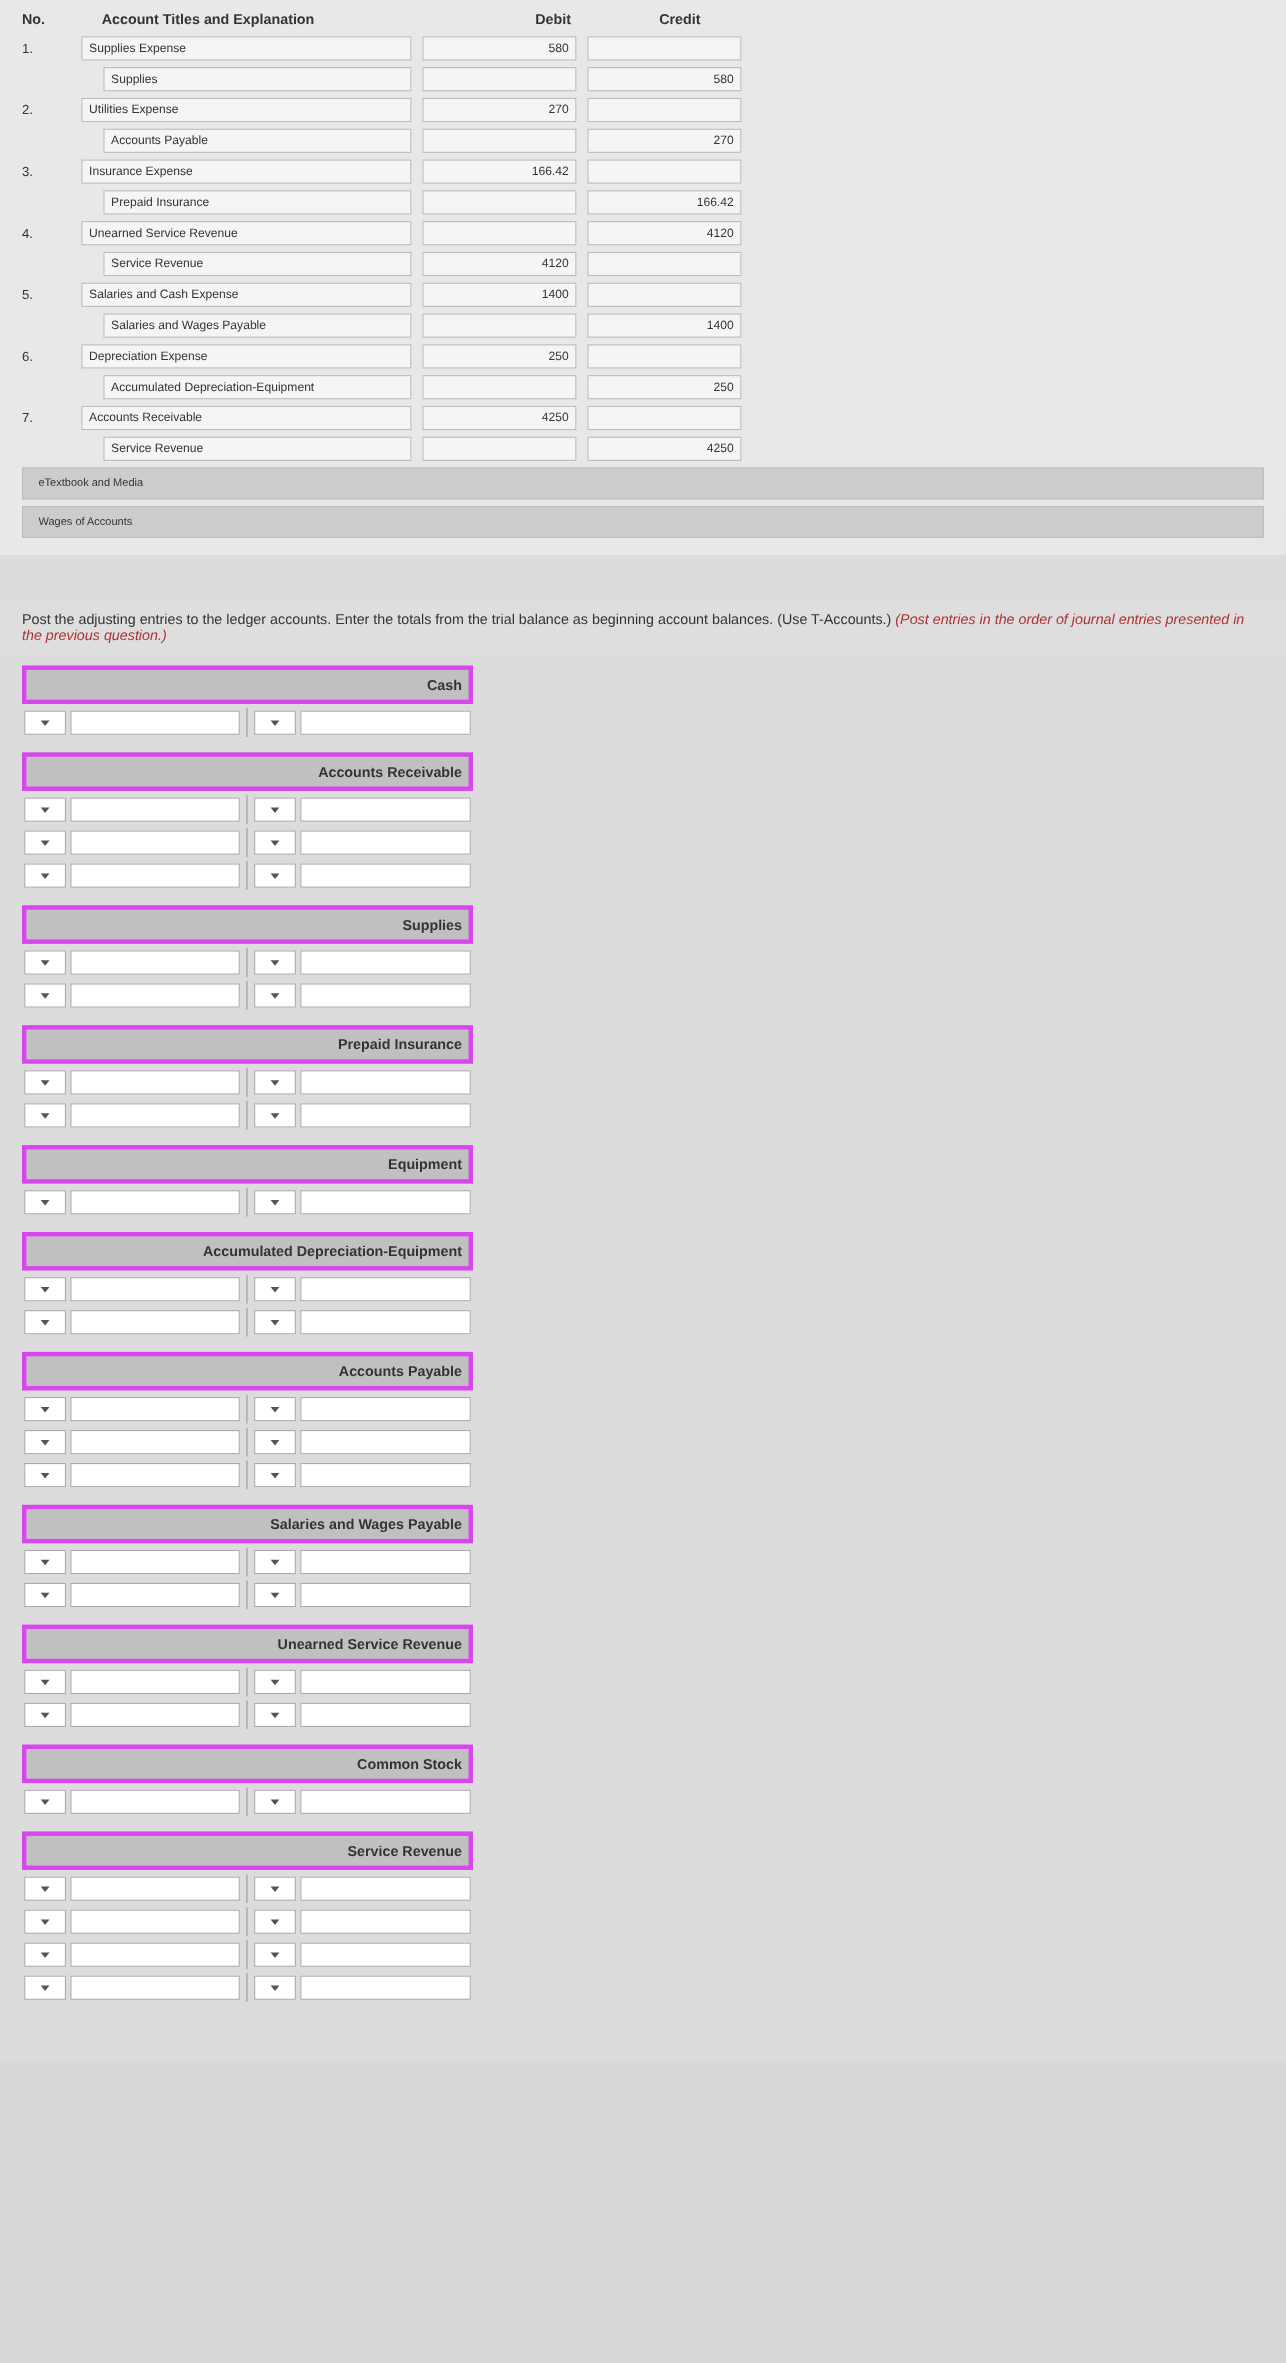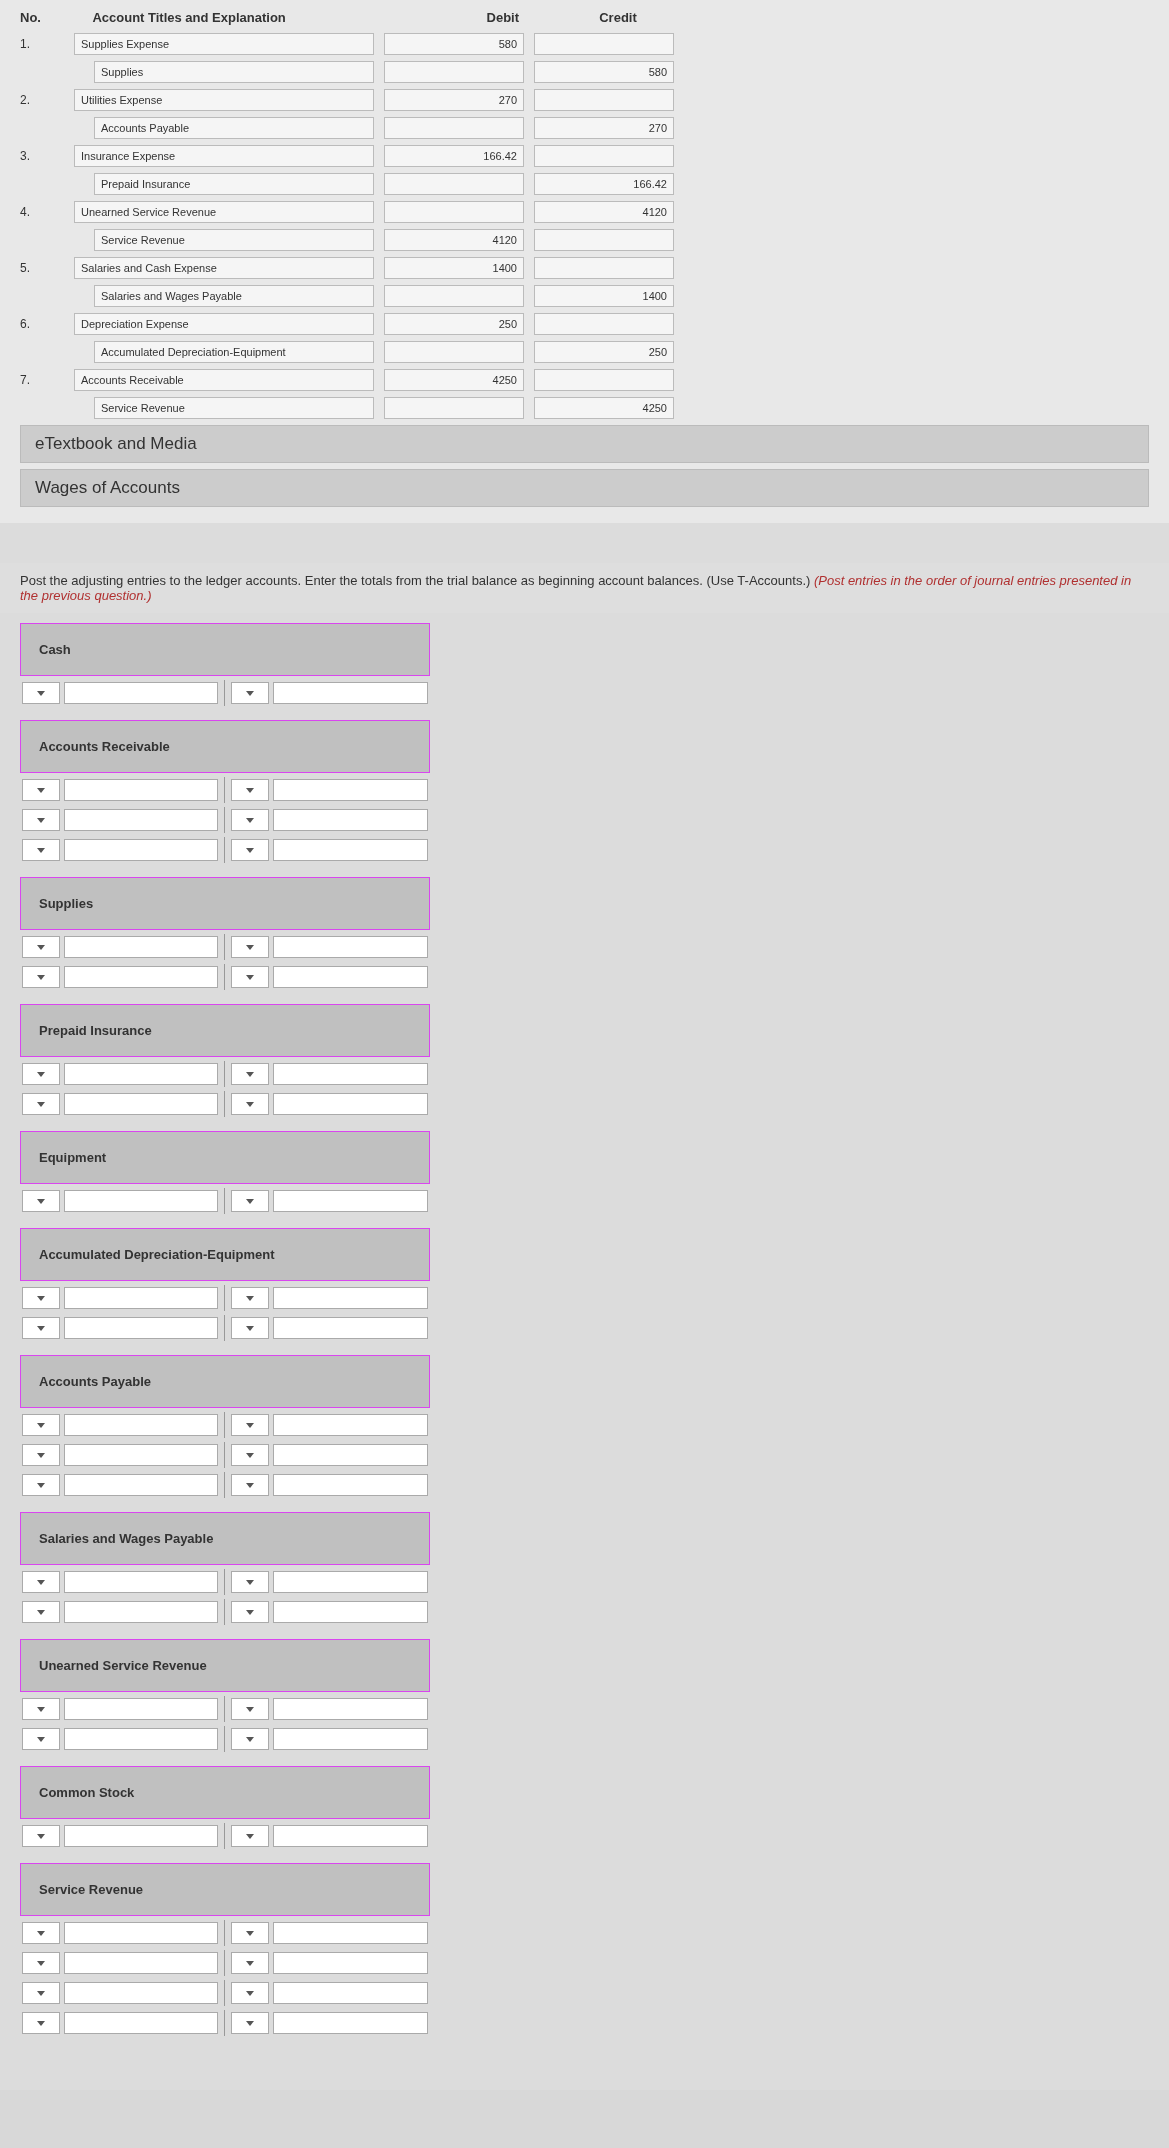--- a/index.html
+++ b/index.html
@@ -12,27 +12,27 @@
 .je-head .col-d { width: 140px; text-align: right; }
 .je-head .col-c { width: 140px; text-align: center; }
 .je-row { display: flex; align-items: center; margin-bottom: 6px; }
 .je-row .col-no { width: 40px; font-size: 12px; }
 .je-row .col-title { width: 300px; margin-left: 14px; }
 .je-row .col-d { width: 140px; margin-left: 10px; }
 .je-row .col-c { width: 140px; margin-left: 10px; }
 .field { background: #f5f5f5; border: 1px solid #bbb; padding: 4px 6px; font-size: 11px; min-height: 22px; }
 .field.num { text-align: right; }
 .indent .col-title .field { margin-left: 20px; width: calc(100% - 20px); }
-.bar { background: #ccc; padding: 8px 14px; margin: 6px 0; border: 1px solid #bbb; font-size: 17px; }
+.bar { background: #ccc; padding: 8px 14px; margin: 6px 0; border: 1px solid #bbb; font-size: 10px; }
 .mid-gap { height: 40px; background: #dcdcdc; }
 .instr { padding: 10px 20px; font-size: 13px; background: #dedede; }
 .instr .red { color: #b03030; font-style: italic; }
 .tacc-section { background: #dcdcdc; padding: 10px 20px 40px; }
 .tacc { width: 410px; margin-bottom: 14px; }
-.tacc-title { background: #c0c0c0; text-align: left; font-weight: bold; padding: 18px; border: 1px solid #d946ef; }
+.tacc-title { background: #c0c0c0; text-align: right; font-weight: bold; padding: 6px; border: 4px solid #d946ef; }
 .tacc-row { display: flex; margin-top: 4px; }
 .tacc-side { width: 50%; display: flex; gap: 4px; padding: 2px; }
 .tacc-side.left { border-right: 1px solid #999; padding-right: 6px; }
 .tacc-side.right { padding-left: 6px; }
 .sel { width: 38px; height: 22px; background: #fff; border: 1px solid #aaa; display: flex; align-items: center; justify-content: center; }
 .sel::after { content: ""; border-left: 4px solid transparent; border-right: 4px solid transparent; border-top: 5px solid #555; }
 .txt { flex: 1; height: 22px; background: #fff; border: 1px solid #aaa; }
 </style>
 </head>
 <body>

